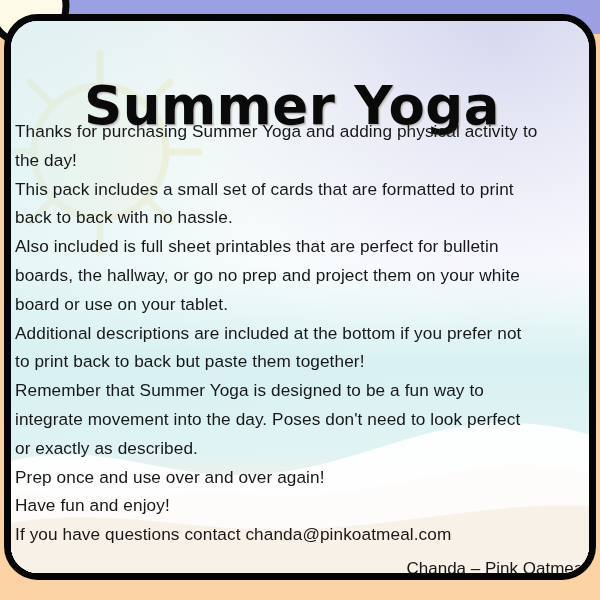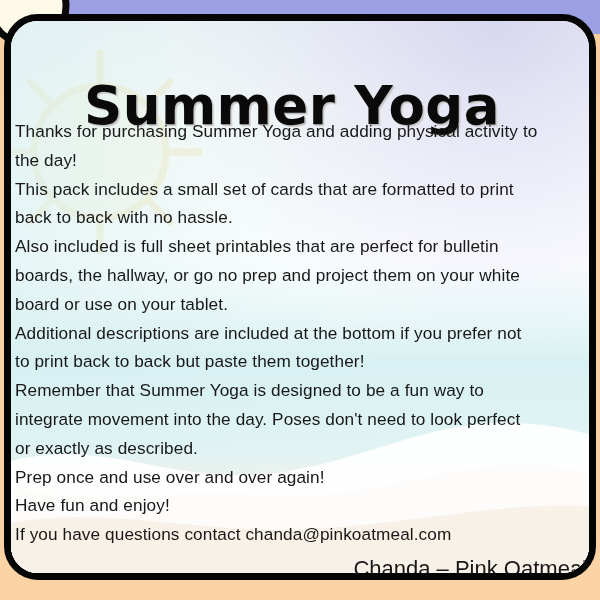--- a/index.html
+++ b/index.html
@@ -119,21 +119,21 @@
   }
   #body-copy p { margin: 0; }
 
   #signature {
     position: absolute;
     top: 536px;
     left: 0;
     width: 576px;
     text-align: right;
     font-family: "Liberation Sans", sans-serif;
-    font-size: 22px;
+    font-size: 17px;
     line-height: 24px;
     color: #181818;
     white-space: nowrap;
   }
 </style>
 </head>
 <body>
 
 <div id="poster">
 

